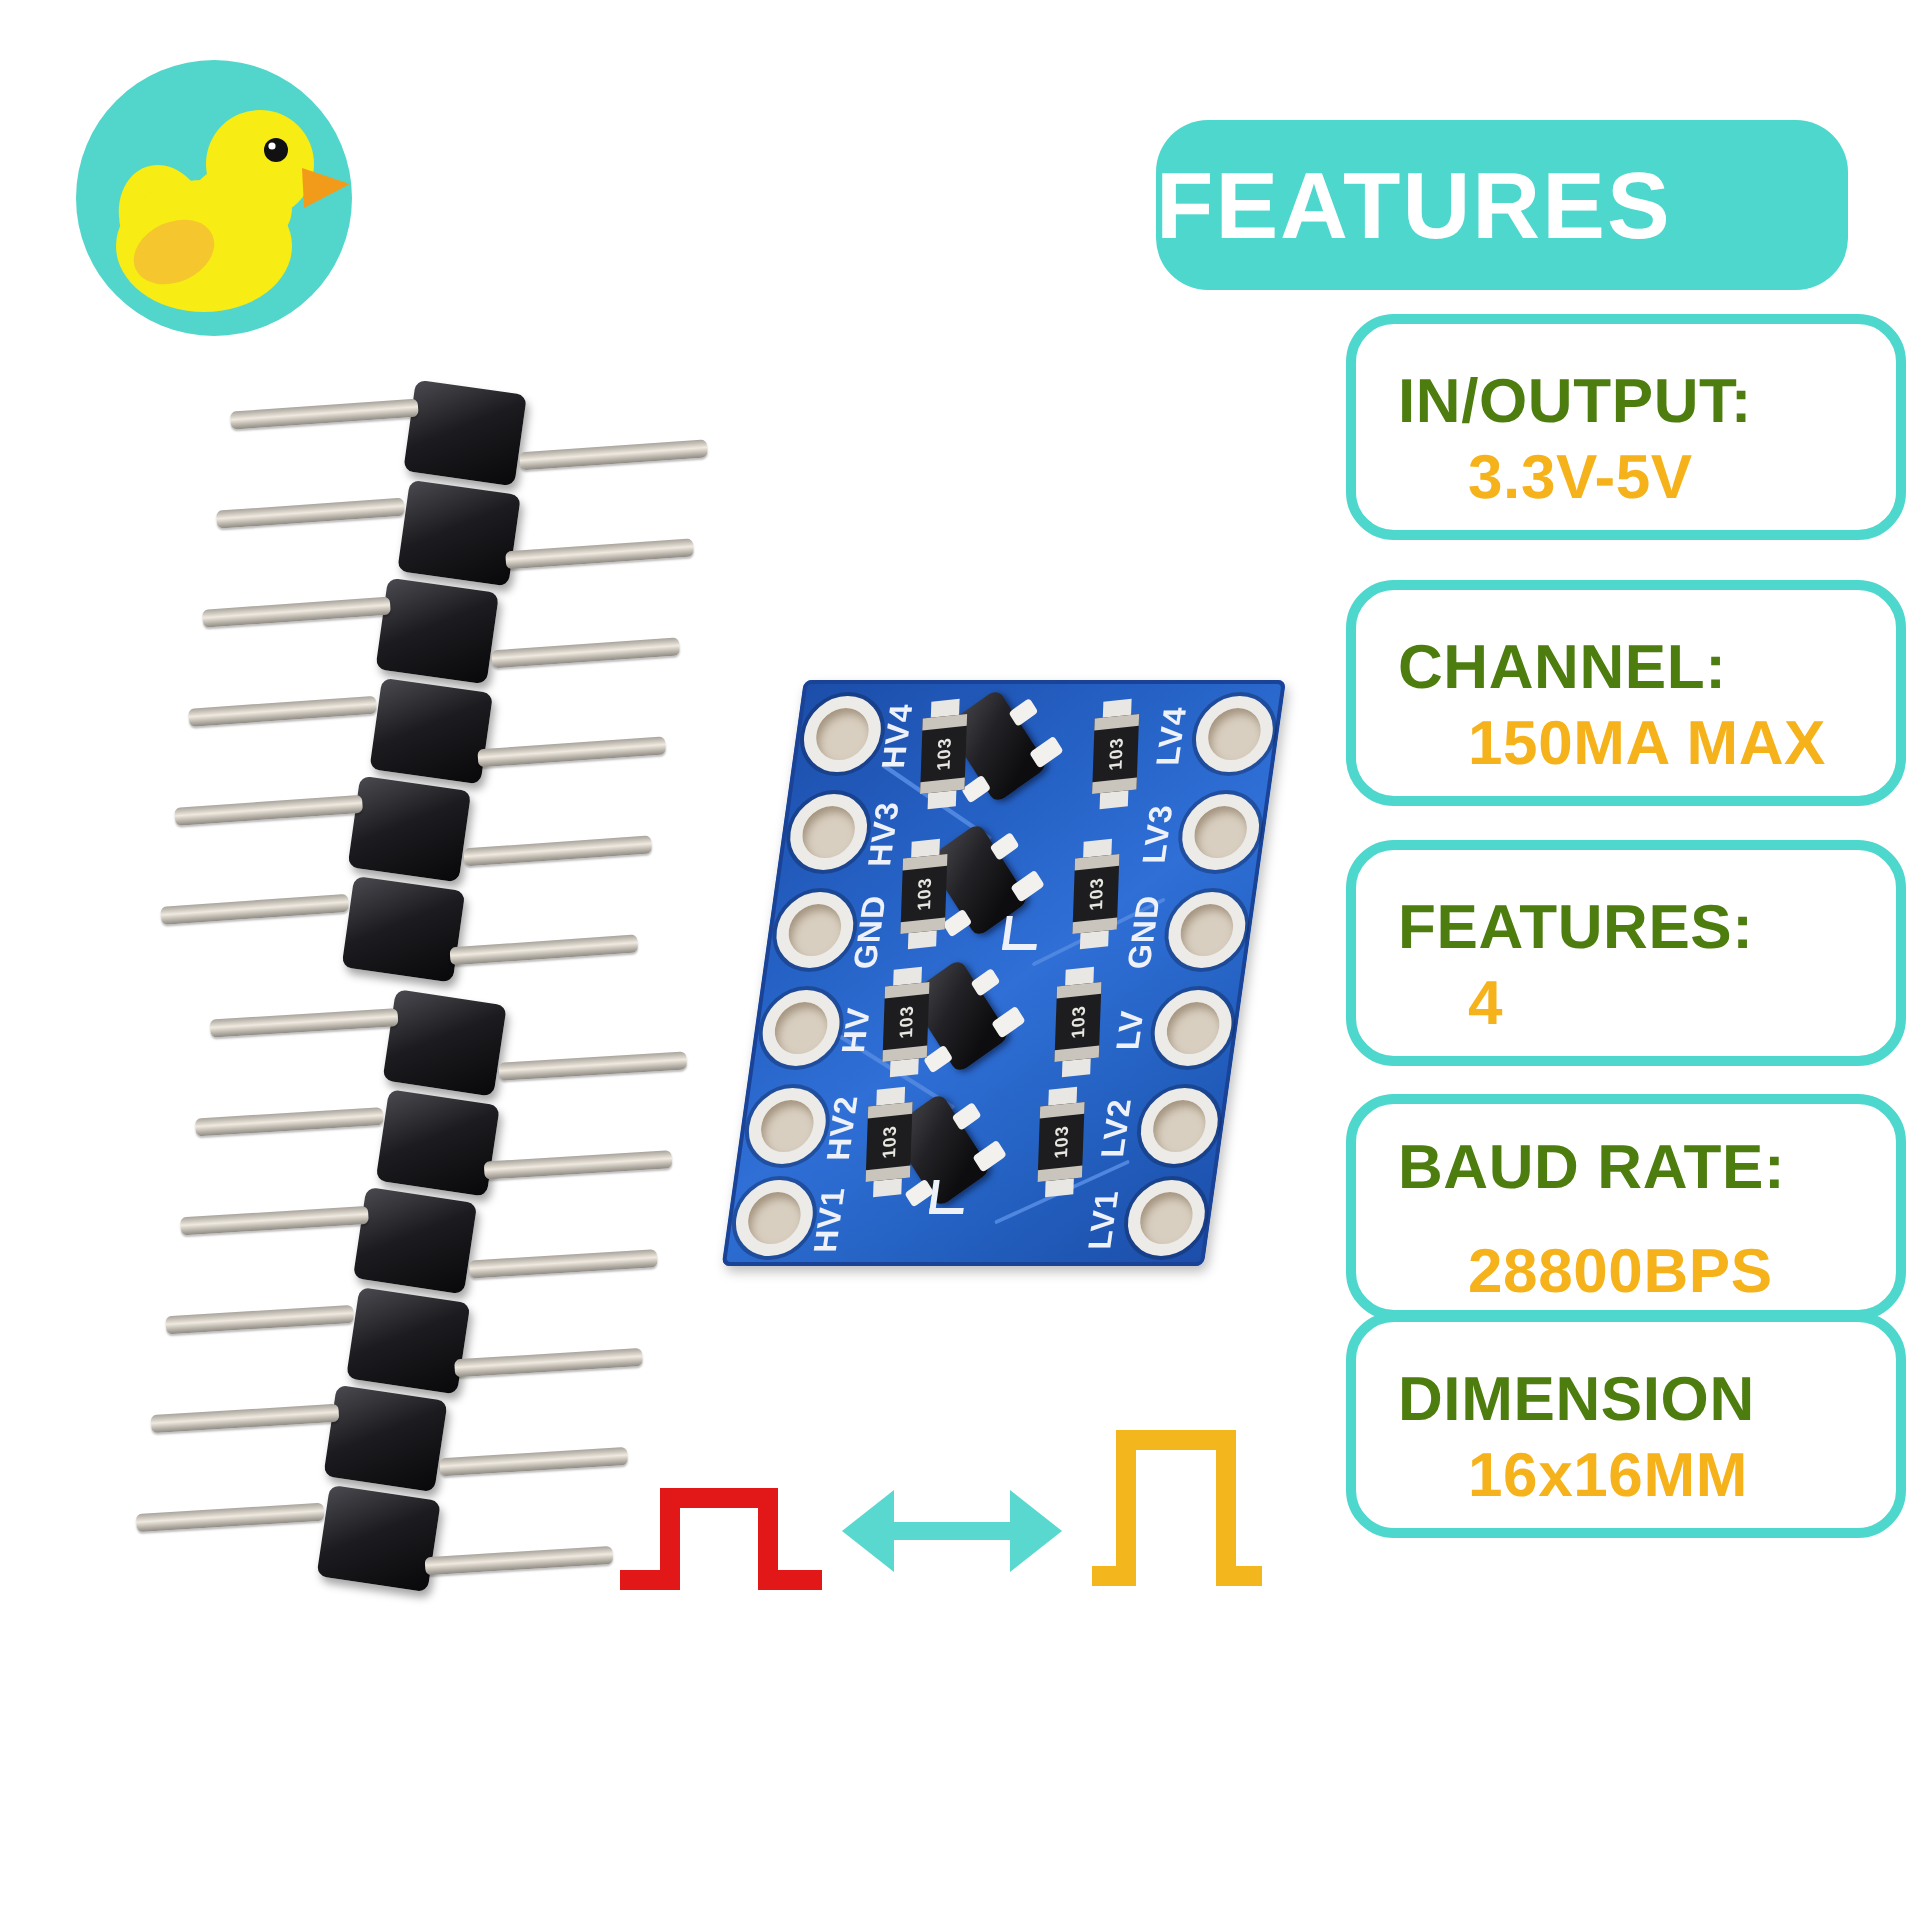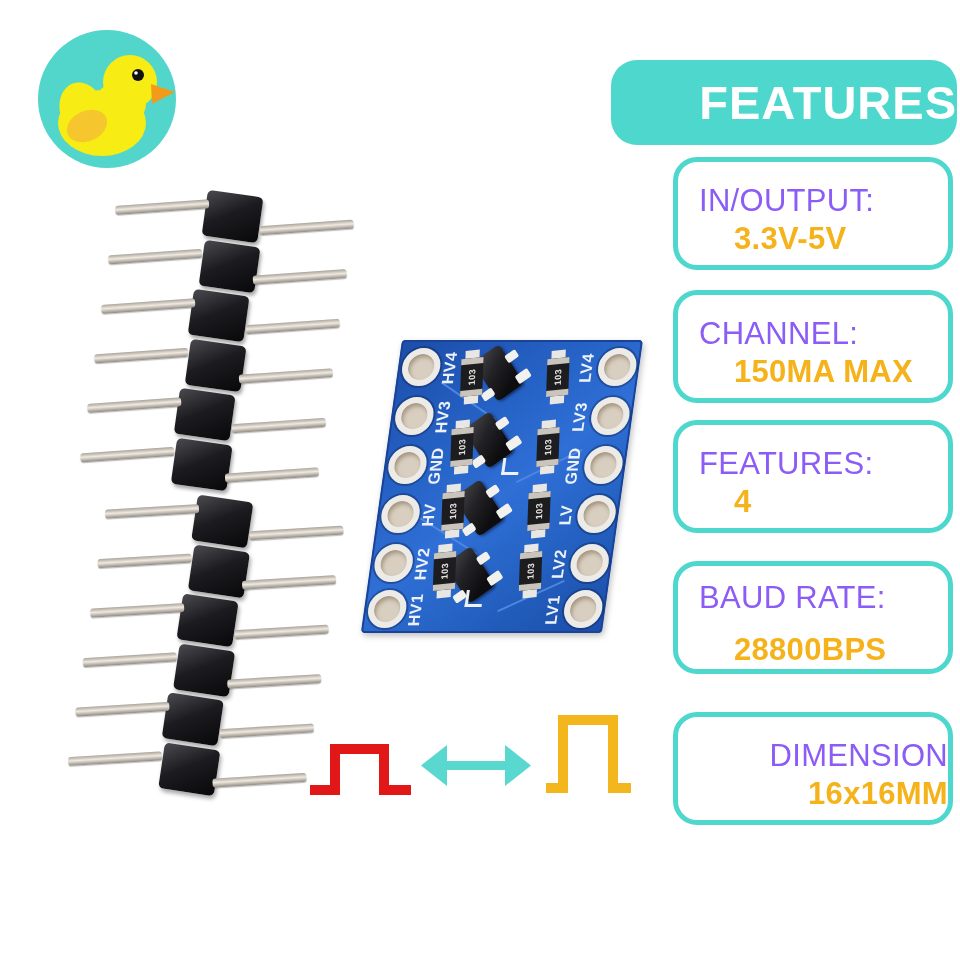--- a/index.html
+++ b/index.html
@@ -4,35 +4,35 @@
 <style>
   html,body{margin:0;padding:0;}
   body{
     width:960px;height:960px;position:relative;background:#ffffff;
     font-family:"Liberation Sans", sans-serif;overflow:hidden;
   }
   
   .logo{position:absolute;left:38px;top:30px;width:138px;height:138px;}
   
   .features-header{
-    position:absolute;left:611px;top:60px;width:346px;height:85px;
-    background:#4ed7cd;border-radius:26px;display:flex;align-items:center;justify-content:flex-end;
+    position:absolute;left:578px;top:60px;width:346px;height:85px;
+    background:#4ed7cd;border-radius:26px;display:flex;align-items:center;justify-content:flex-start;
   }
   .features-header span{
     color:#ffffff;font-size:47px;font-weight:bold;letter-spacing:1px;
   }
   
   .card{
     position:absolute;left:673px;width:280px;height:113px;box-sizing:border-box;
     background:#ffffff;border:5px solid #4ed7cd;border-radius:24px;
     padding:12px 0 0 21px;display:flex;flex-direction:column;justify-content:center;gap:2px;
   }
-  .card .lbl{color:#8b5cf6;font-size:31px;font-weight:normal;line-height:1.15;letter-spacing:.3px;}
+  .card .lbl{color:#4d7c0f;font-size:31px;font-weight:bold;line-height:1.15;letter-spacing:.3px;}
   .card .val{color:#f5b21a;font-size:31px;font-weight:bold;line-height:1.15;letter-spacing:.3px;margin-left:35px;}
-  .card1{top:157px;} .card2{top:290px;} .card3{top:420px;} .card4{top:561px;gap:16px;} .card5{top:712px;text-align:right;}
+  .card1{top:157px;} .card2{top:290px;} .card3{top:420px;} .card4{top:547px;gap:16px;} .card5{top:656px;}
   
   .pcb{
     position:absolute;left:402px;top:340px;width:241px;height:293px;
     transform:skewX(-8deg);transform-origin:0 0;
     background:linear-gradient(140deg,#1c4da9 0%,#2561c4 30%,#2f6fd6 52%,#2360c0 75%,#1c4da9 100%);
     border-radius:4px;box-shadow:2px 3px 6px rgba(0,0,0,.25), inset 0 0 0 2px #1a4397;
   }
   .pad{
     position:absolute;width:38px;height:38px;border-radius:50%;
     background:#d9cfc0;border:6px solid #edebe7;box-sizing:border-box;

